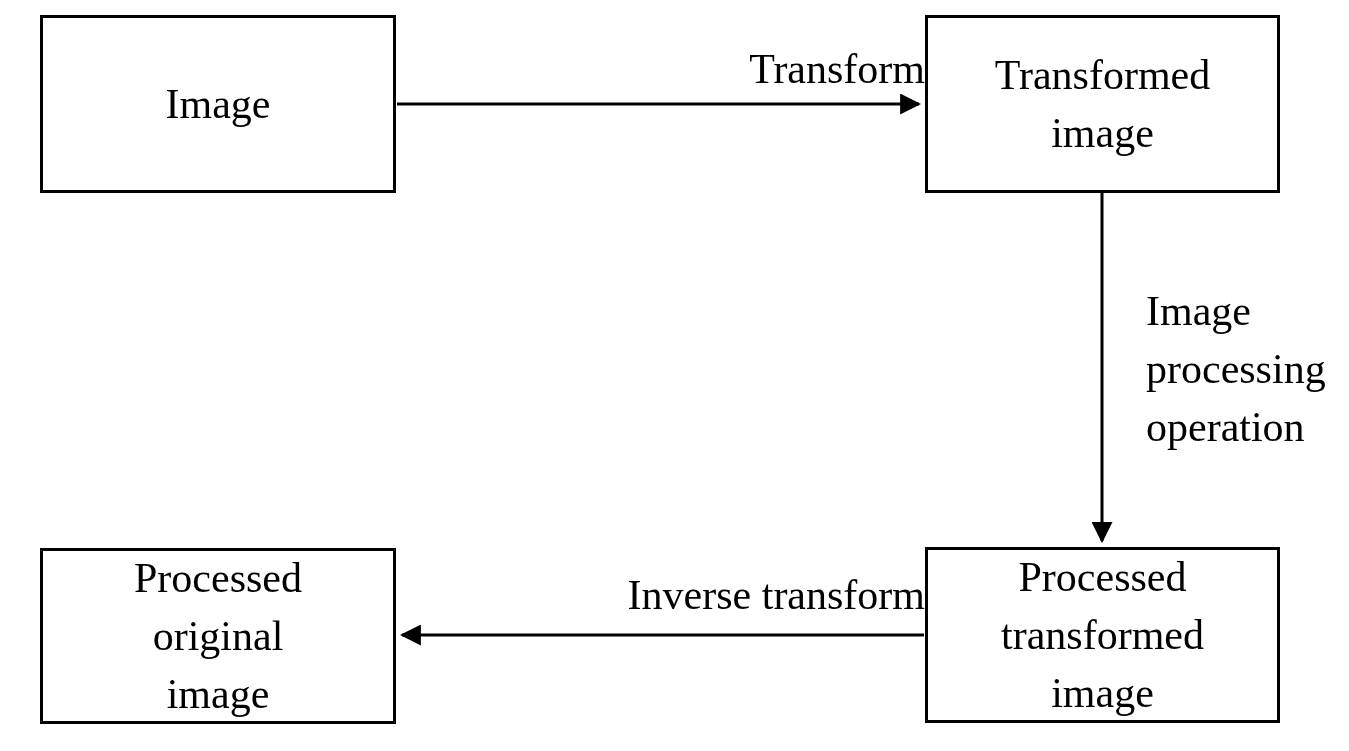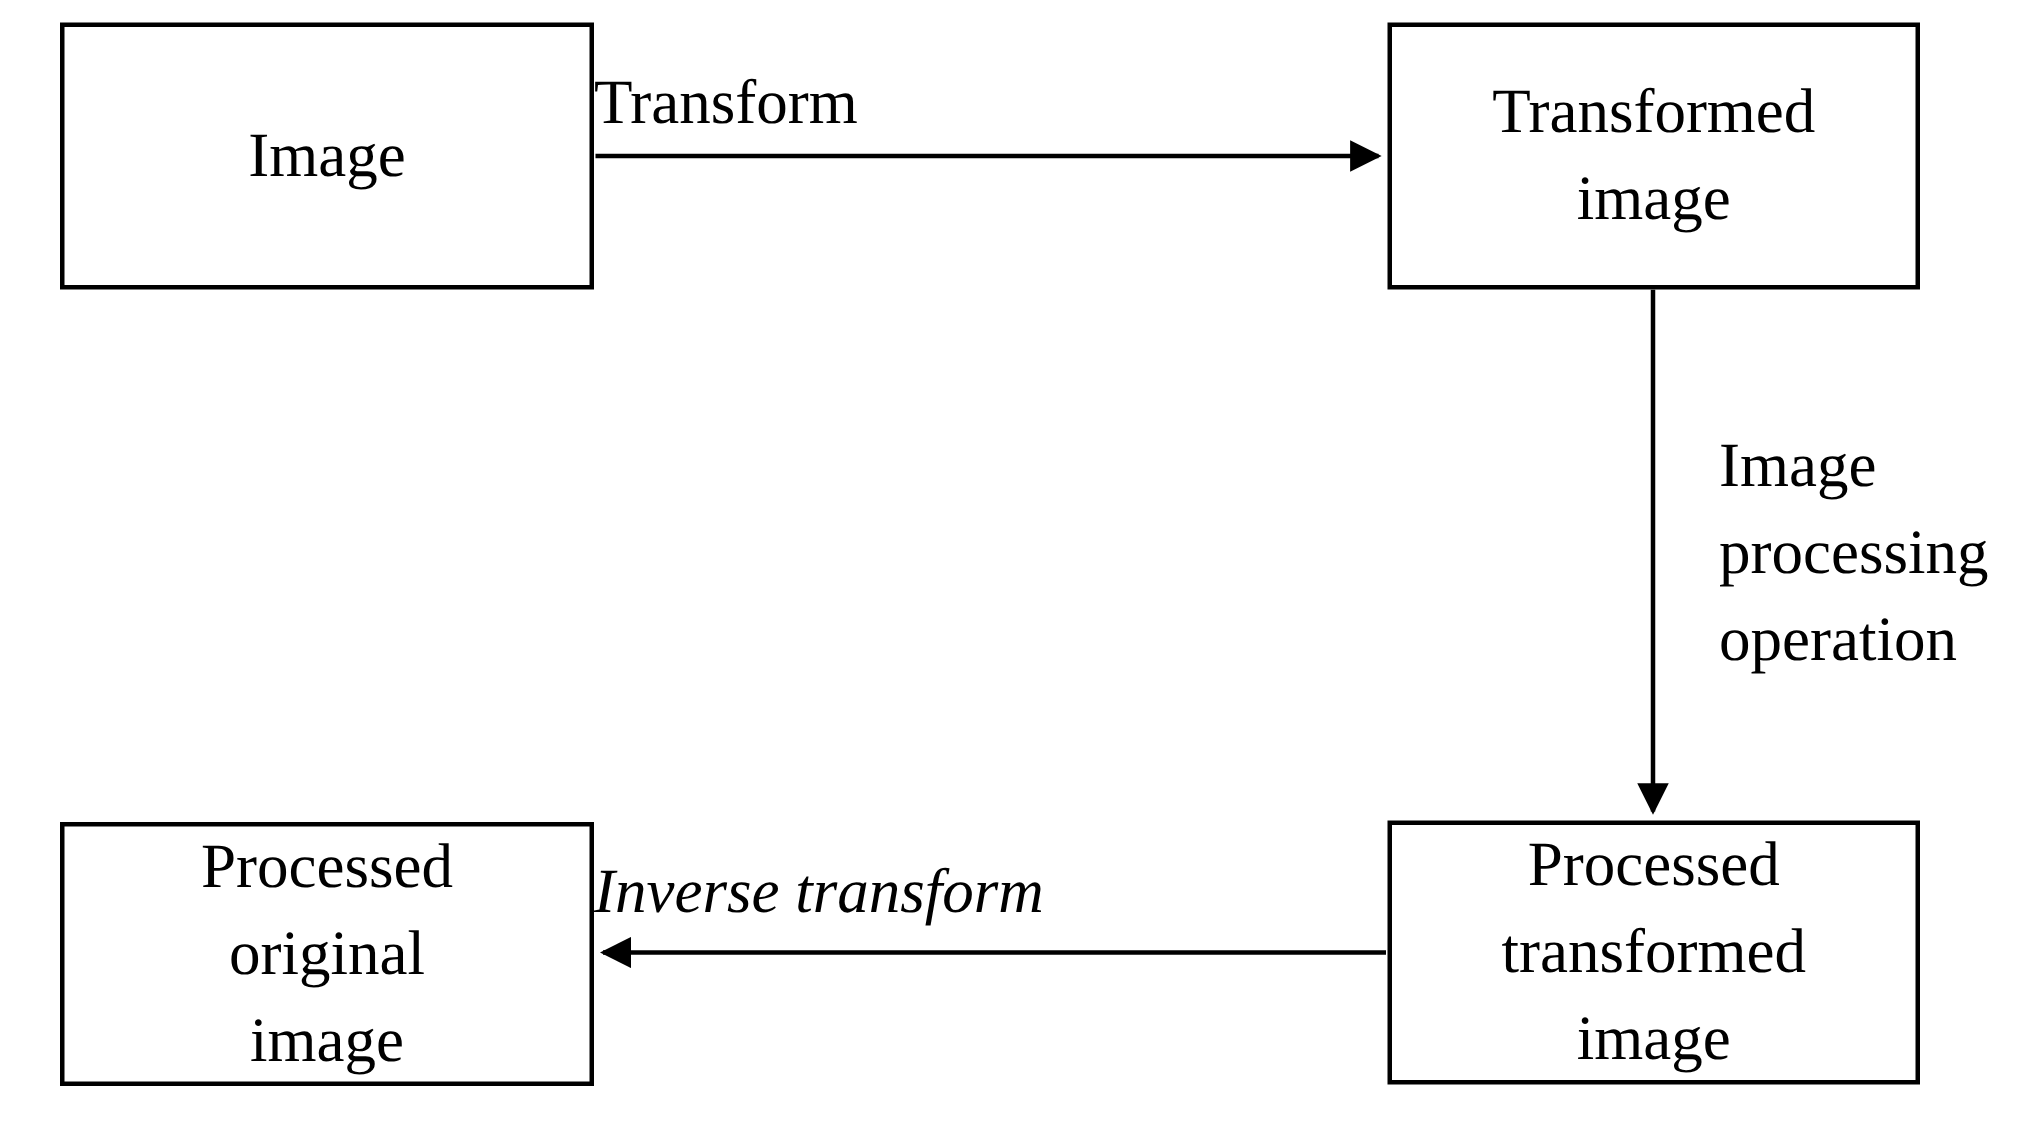--- a/index.html
+++ b/index.html
@@ -31,37 +31,37 @@
     white-space: pre-line;
     color: #000000;
   }
   .edge-label {
     position: absolute;
     font-size: 42px;
     line-height: 58px;
     white-space: pre-line;
     color: #000000;
   }
-  .edge-label.centered { text-align: left; }
+  .edge-label.centered { text-align: right; }
   .edge-label.leftalign { text-align: left; }
   svg.arrows {
     position: absolute;
     left: 0;
     top: 0;
     width: 1349px;
     height: 751px;
     pointer-events: none;
   }
   #node-image                      { left: 40px;  top: 15px;  width: 356px; height: 178px; }
   #node-transformed-image          { left: 925px; top: 15px;  width: 355px; height: 178px; }
   #node-processed-transformed-image{ left: 925px; top: 547px; width: 355px; height: 176px; }
   #node-processed-original-image   { left: 40px;  top: 548px; width: 356px; height: 176px; }
   #label-transform         { left: 396px;  top: 40px;  width: 529px; }
   #label-image-processing  { left: 1146px; top: 282px; width: 203px; }
-  #label-inverse-transform { left: 396px;  top: 566px; width: 529px; font-style: italic; }
+  #label-inverse-transform { left: 396px;  top: 566px; width: 529px; }
 </style>
 </head>
 <body>
 
 <div class="canvas">
 
   <svg class="arrows" viewBox="0 0 1349 751" xmlns="http://www.w3.org/2000/svg">
     <defs>
       <marker id="arrowhead" viewBox="0 0 10 10" refX="9" refY="5" markerWidth="7" markerHeight="7" orient="auto-start-reverse">
         <path d="M0,0 L10,5 L0,10 z" fill="#000000"></path>

